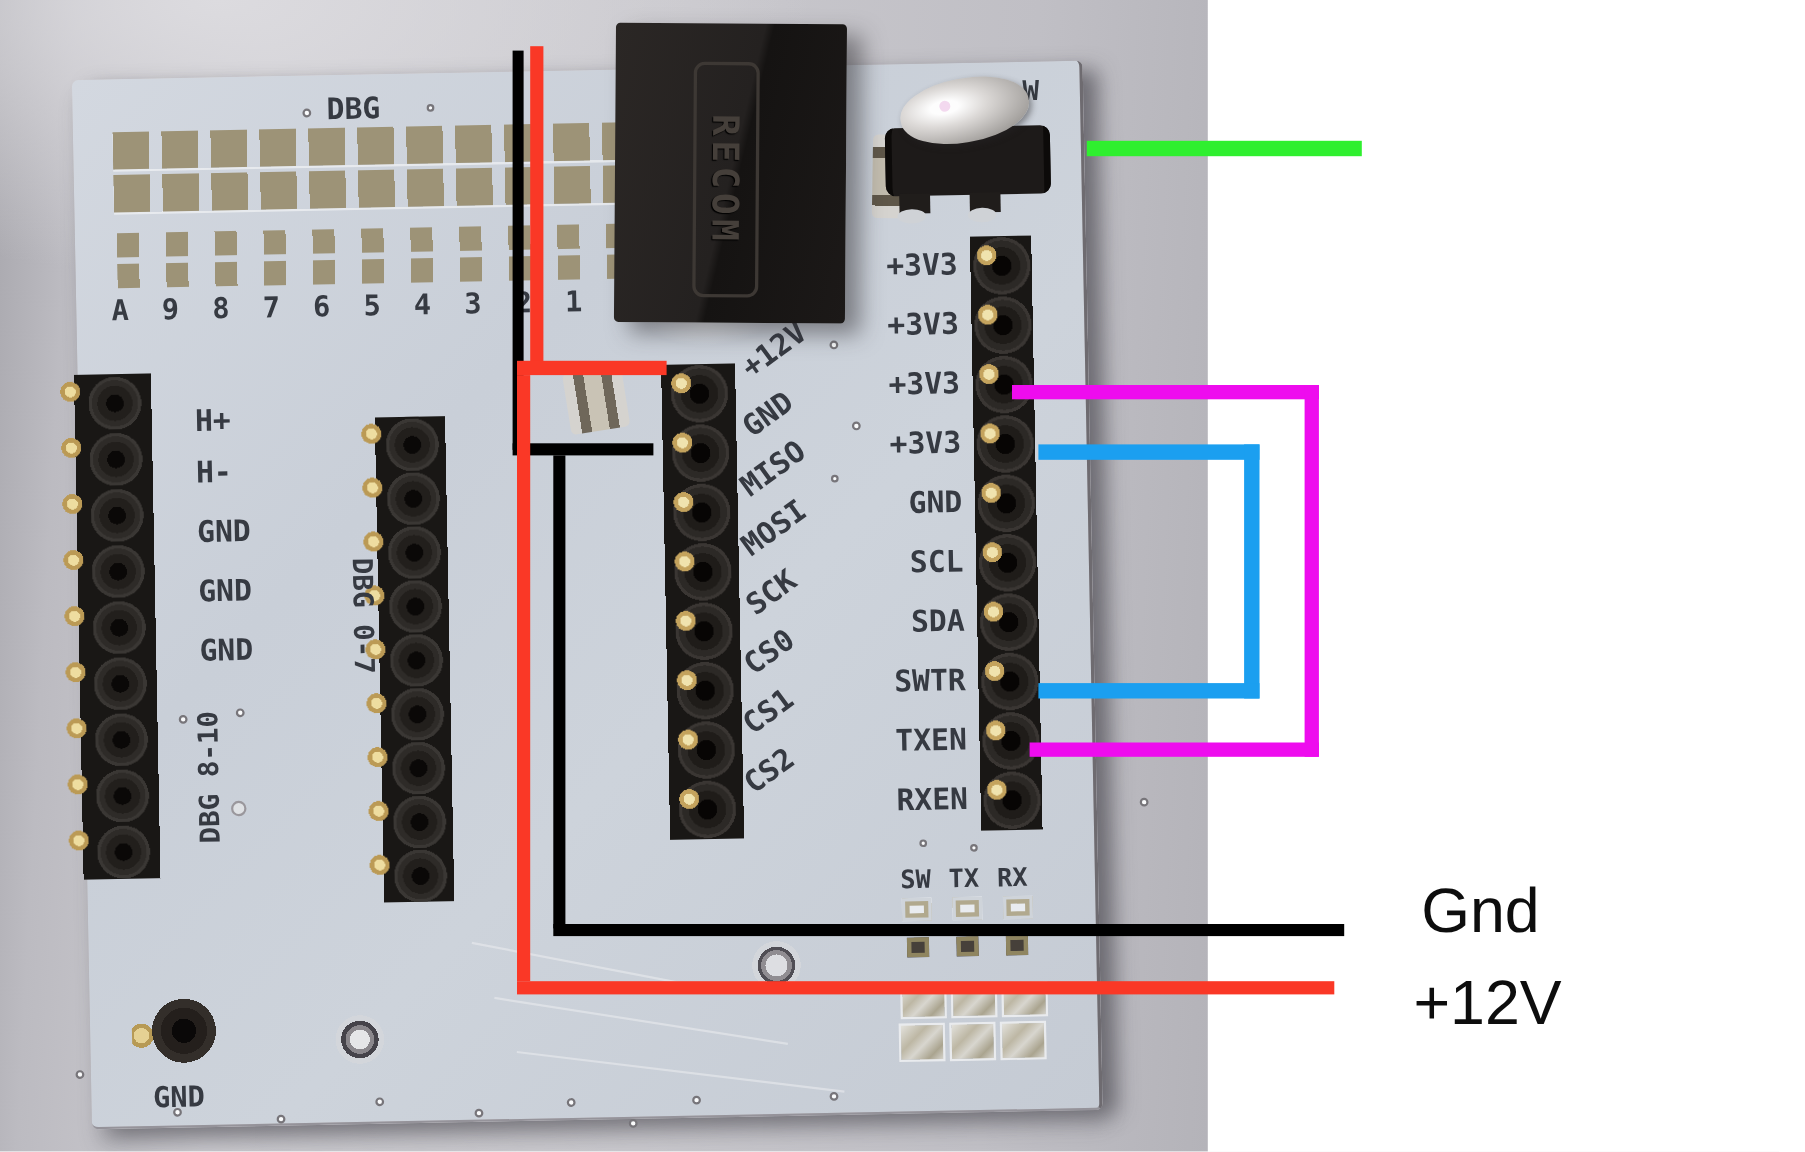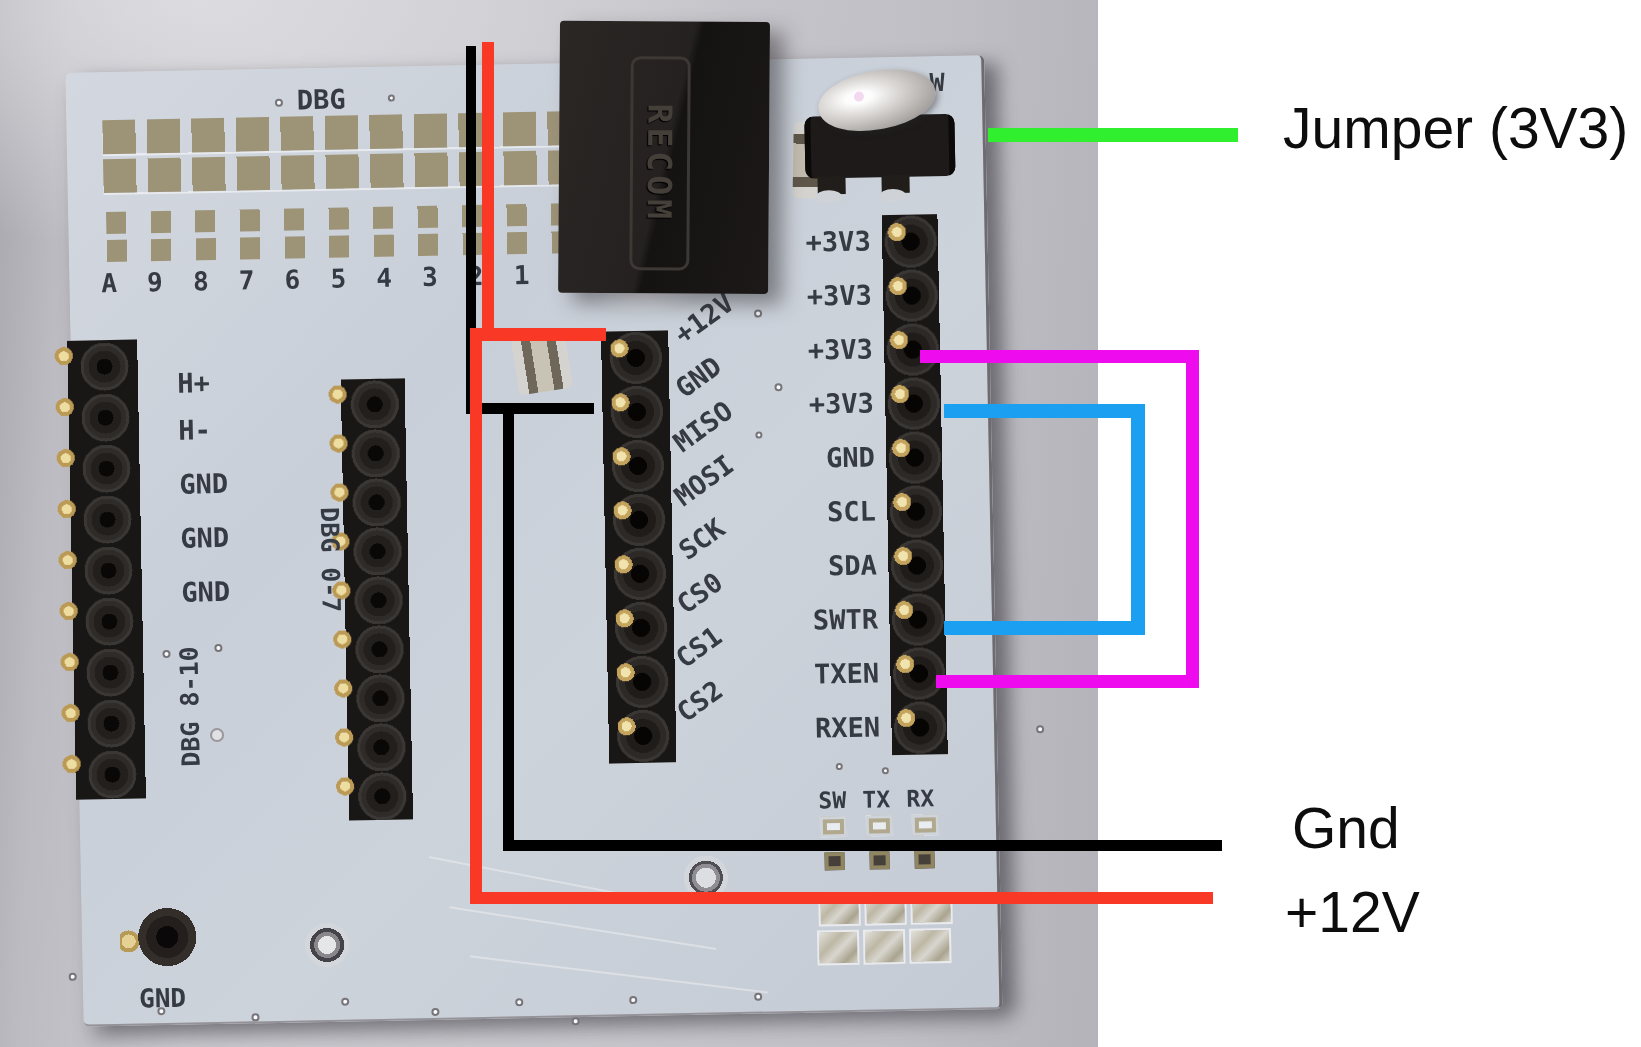--- a/index.html
+++ b/index.html
@@ -209,17 +209,16 @@
   <div class="wire wg" style="left:988px;top:128px;width:250px;height:14px;"></div>
 
   <div class="wire wm" style="left:920px;top:350px;width:279px;height:13px;"></div>
   <div class="wire wm" style="left:1186px;top:350px;width:13px;height:338px;"></div>
   <div class="wire wm" style="left:936px;top:675px;width:263px;height:13px;"></div>
 
   <div class="wire wb" style="left:944px;top:404px;width:201px;height:14px;"></div>
   <div class="wire wb" style="left:1131px;top:404px;width:14px;height:231px;"></div>
   <div class="wire wb" style="left:944px;top:621px;width:201px;height:14px;"></div>
 
-  <div class="legend" style="left:1283px;top:100px;">Jumper (3V3)</div>
   <div class="legend" style="left:1292px;top:800px;">Gnd</div>
   <div class="legend" style="left:1285px;top:884px;">+12V</div>
 
 </div>
 
 </body></html>

